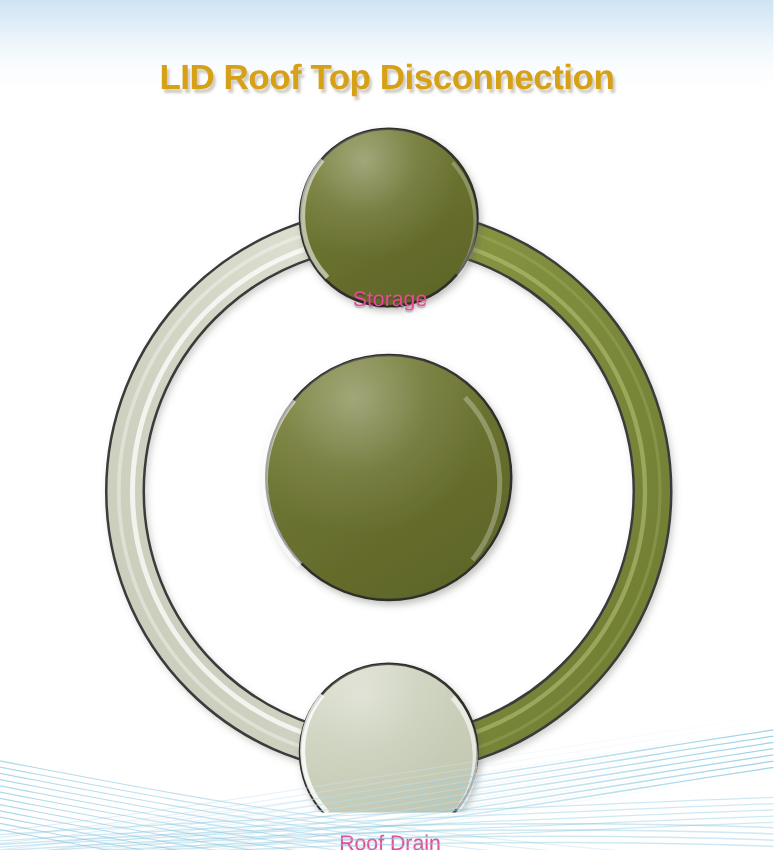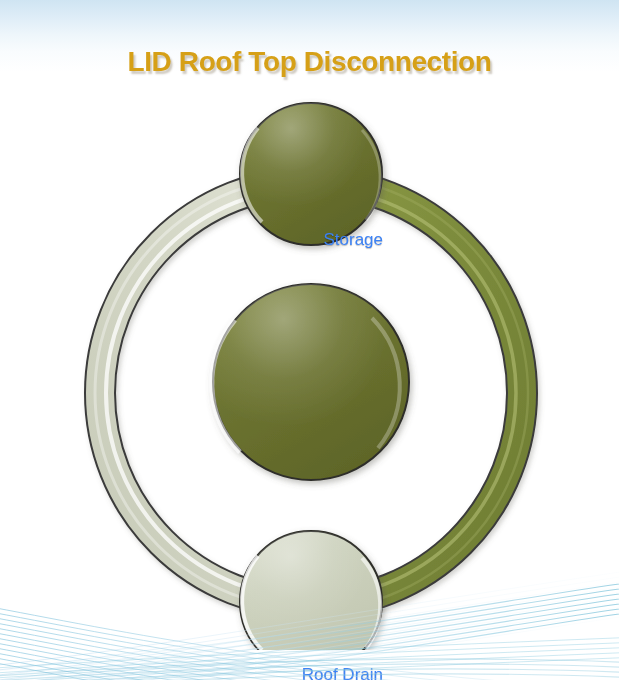--- a/index.html
+++ b/index.html
@@ -72,22 +72,22 @@
     width: 619px;
     height: 570px;
   }
   .diagram svg {
     display: block;
   }
 
   
   .node-label {
     position: absolute;
-    text-align: right;
-    color: #3b82f6;
+    text-align: center;
+    color: #ec4899;
     pointer-events: none;
     line-height: 1.18;
   }
   .label-storage {
     left: 241px;
     top: 150px;
     width: 142px;
     font-size: 17px;
     font-weight: normal;
     text-shadow: 0 1px 1px rgba(0,0,0,0.25);

